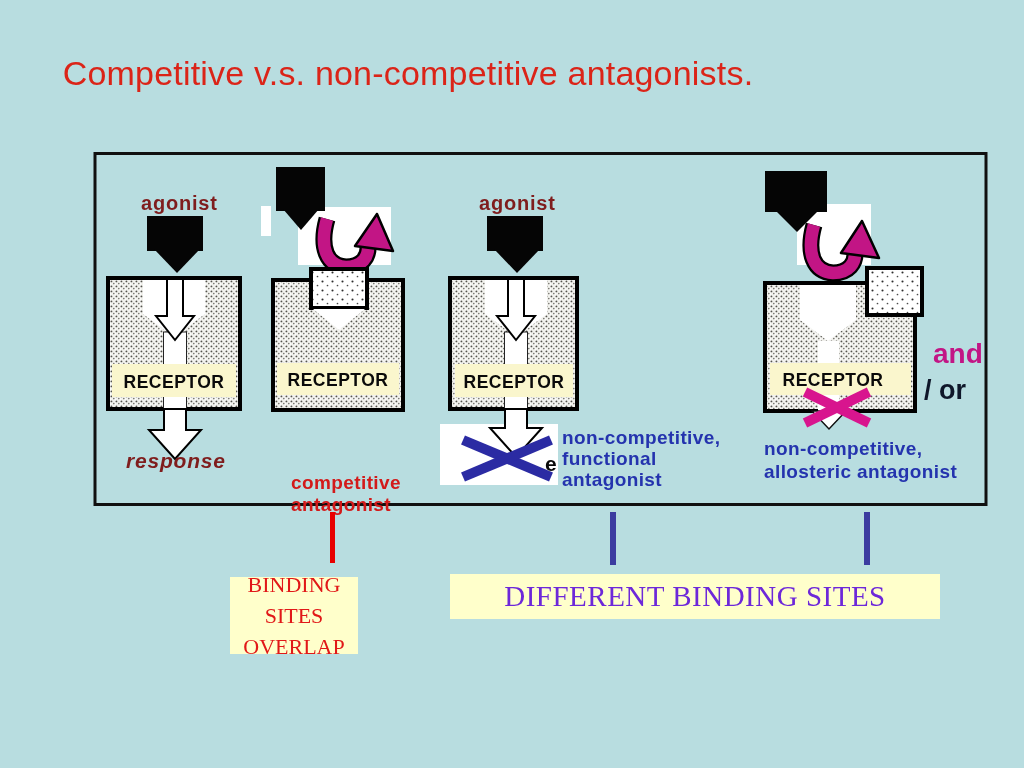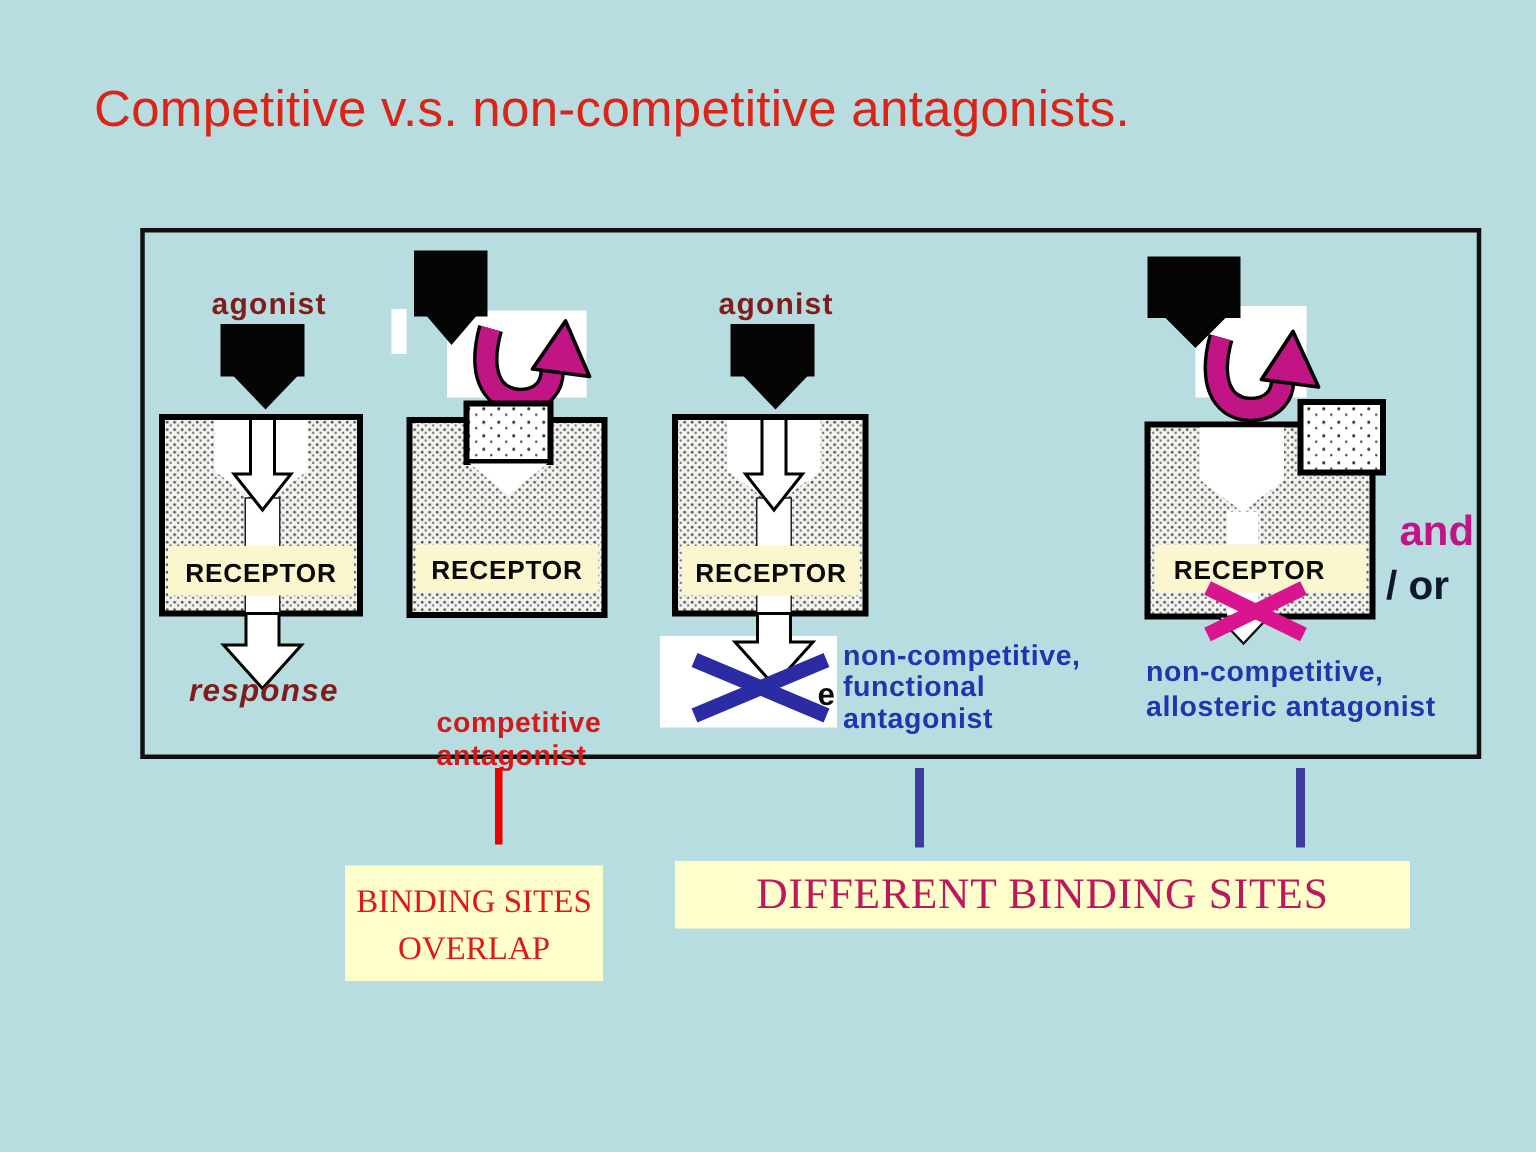--- a/index.html
+++ b/index.html
@@ -24,22 +24,22 @@
   #or-label{left:924px;top:375px;color:#0f172a;font-weight:bold;font-size:27px;}
   #stray-e{left:545px;top:452px;font-weight:bold;font-size:21px;color:#0a0a0a;}
   .connector{width:5px;}
   #connector-red{left:330px;top:512px;height:51px;background:#E80000;}
   #connector-blue-1{left:610px;top:512px;height:53px;width:6px;background:#3C3CA0;}
   #connector-blue-2{left:864px;top:512px;height:53px;width:6px;background:#3C3CA0;}
   .group-box{
     background:#FFFFCB;display:flex;align-items:center;justify-content:center;
     font-family:"Liberation Serif", serif;text-align:center;white-space:pre-line;
   }
-  #overlap-box{left:230px;top:577px;width:172px;height:77px;color:#E11818;font-size:22px;line-height:31px;}
-  #different-box{left:450px;top:574px;width:490px;height:45px;color:#be185d;font-size:29px;letter-spacing:0.5px;}
+  #overlap-box{left:230px;top:577px;width:128px;height:77px;color:#E11818;font-size:22px;line-height:31px;}
+  #different-box{left:450px;top:574px;width:490px;height:45px;color:#6d28d9;font-size:29px;letter-spacing:0.5px;}
   svg text{
     font-family:"Liberation Sans", sans-serif;font-weight:bold;
     font-size:17.5px;letter-spacing:0.5px;fill:#0a0a0a;text-anchor:middle;
   }
 </style>
 </head>
 <body>
 
 <div id="title" class="abs">Competitive v.s. non-competitive antagonists.</div>
 

